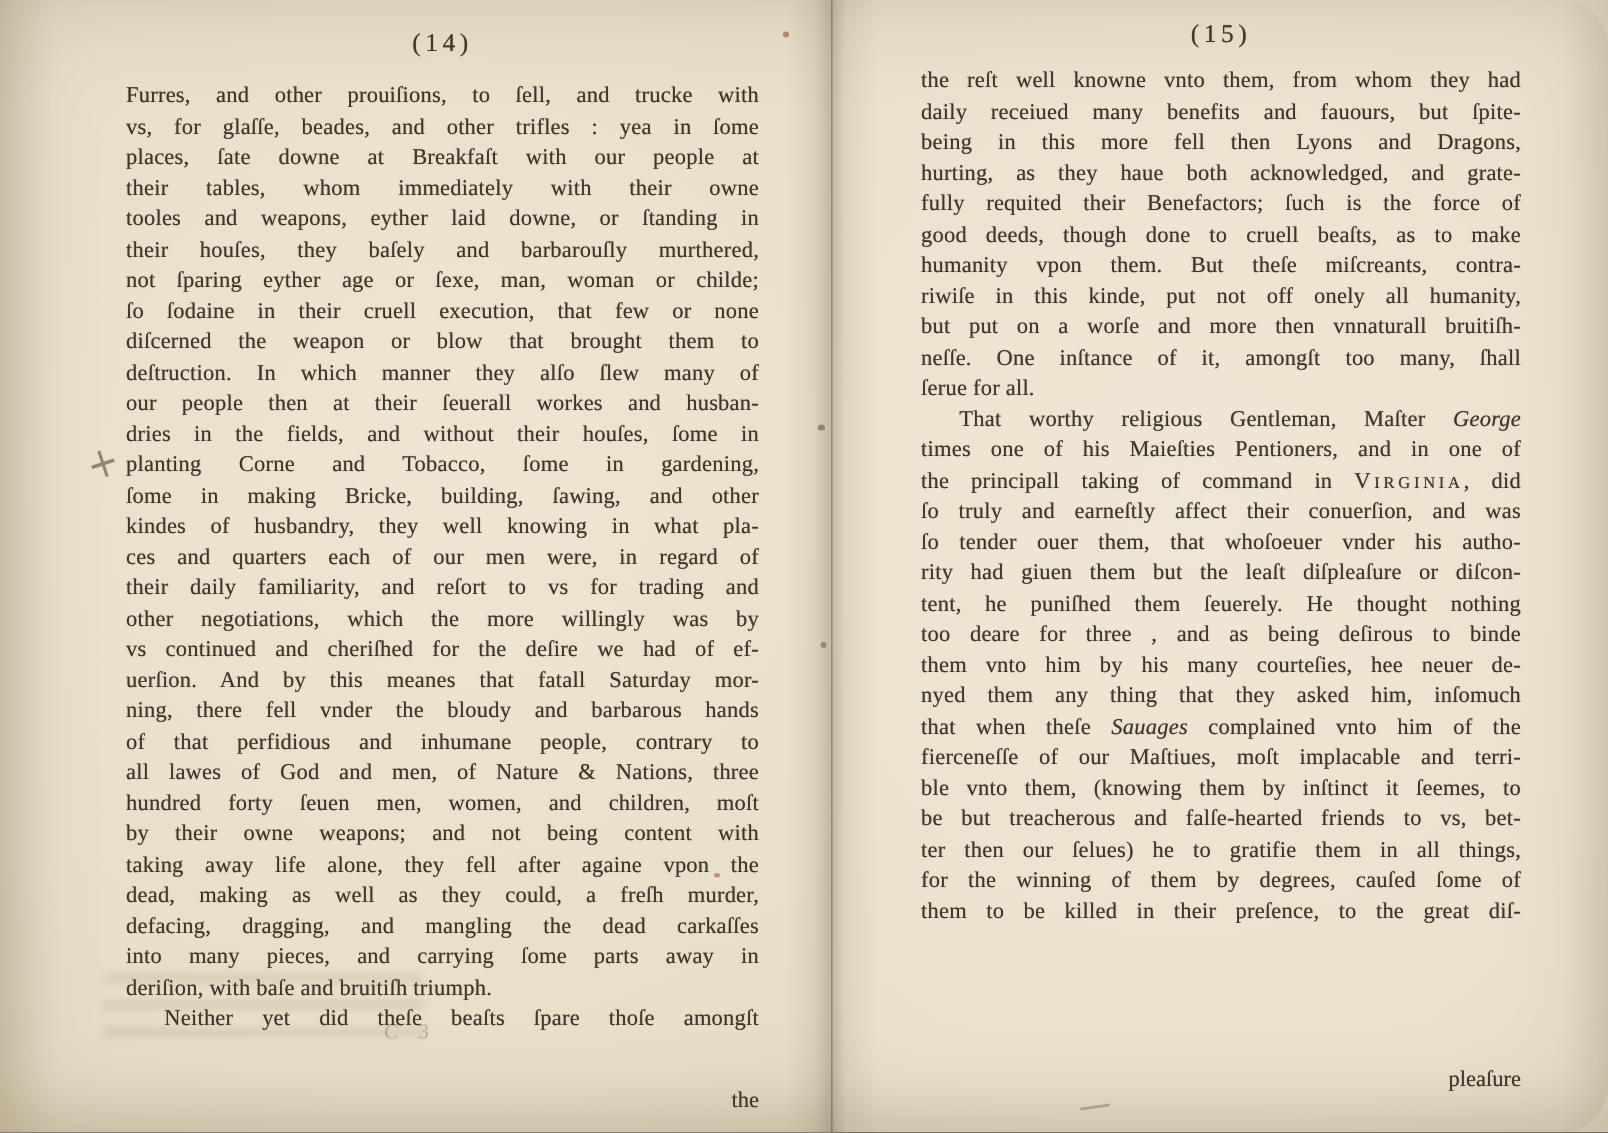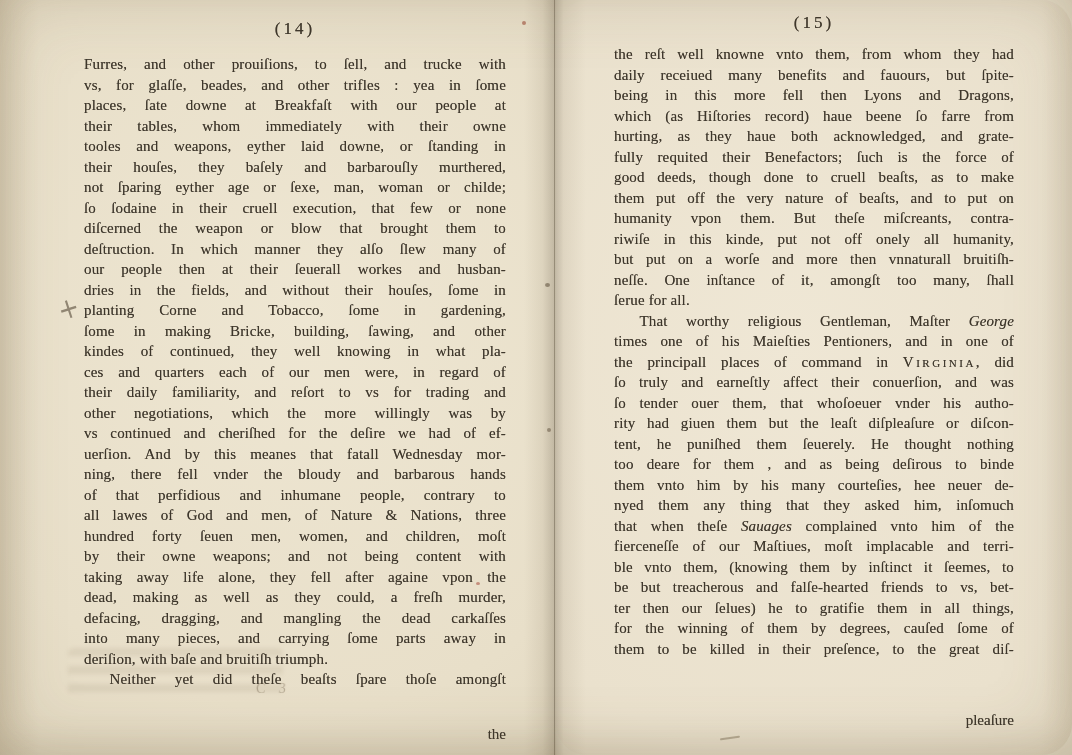--- a/index.html
+++ b/index.html
@@ -98,26 +98,26 @@
         <div class="tline"><span>tooles and weapons, eyther laid downe, or ſtanding in</span></div>
         <div class="tline"><span>their houſes, they baſely and barbarouſly murthered,</span></div>
         <div class="tline"><span>not ſparing eyther age or ſexe, man, woman or childe;</span></div>
         <div class="tline"><span>ſo ſodaine in their cruell execution, that few or none</span></div>
         <div class="tline"><span>diſcerned the weapon or blow that brought them to</span></div>
         <div class="tline"><span>deſtruction.  In which manner they alſo ſlew many of</span></div>
         <div class="tline"><span>our people then at their ſeuerall workes and husban-</span></div>
         <div class="tline"><span>dries in the fields, and without their houſes, ſome in</span></div>
         <div class="tline"><span>planting Corne and Tobacco, ſome in gardening,</span></div>
         <div class="tline"><span>ſome in making Bricke, building, ſawing, and other</span></div>
-        <div class="tline"><span>kindes of continued, they well knowing in what pla-</span></div>
+        <div class="tline"><span>kindes of husbandry, they well knowing in what pla-</span></div>
         <div class="tline"><span>ces and quarters each of our men were, in regard of</span></div>
         <div class="tline"><span>their daily familiarity, and reſort to vs for trading and</span></div>
         <div class="tline"><span>other negotiations, which the more willingly was by</span></div>
         <div class="tline"><span>vs continued and cheriſhed for the deſire we had of ef-</span></div>
-        <div class="tline"><span>uerſion.  And by this meanes that fatall Wednesday mor-</span></div>
+        <div class="tline"><span>uerſion.  And by this meanes that fatall Saturday mor-</span></div>
         <div class="tline"><span>ning, there fell vnder the bloudy and barbarous hands</span></div>
         <div class="tline"><span>of that perfidious and inhumane people, contrary to</span></div>
         <div class="tline"><span>all lawes of God and men, of Nature &amp; Nations, three</span></div>
         <div class="tline"><span>hundred forty ſeuen men, women, and children, moſt</span></div>
         <div class="tline"><span>by their owne weapons; and not being content with</span></div>
         <div class="tline"><span>taking away life alone, they fell after againe vpon the</span></div>
         <div class="tline"><span>dead, making as well as they could, a freſh murder,</span></div>
         <div class="tline"><span>defacing, dragging, and mangling the dead carkaſſes</span></div>
         <div class="tline"><span>into many pieces, and carrying ſome parts away in</span></div>
         <div class="tline end"><span>deriſion, with baſe and bruitiſh triumph.</span></div>
@@ -128,38 +128,36 @@
     <div class="ghost-sig">C 3</div>
     <div class="catchword">the</div>
   </div>
 
   <div class="page page-right">
     <div class="pagenum">(15)</div>
     <div class="text-col" id="right-lines">
         <div class="tline"><span>the reſt well knowne vnto them, from whom they had</span></div>
         <div class="tline"><span>daily receiued many benefits and fauours, but ſpite-</span></div>
         <div class="tline"><span>being in this more fell then Lyons and Dragons,</span></div>
-        <div class="tline"><span>which (as Hiſtories record) haue beene ſo farre from</span></div>
         <div class="tline"><span>hurting, as they haue both acknowledged, and grate-</span></div>
         <div class="tline"><span>fully requited their Benefactors; ſuch is the force of</span></div>
         <div class="tline"><span>good deeds, though done to cruell beaſts, as to make</span></div>
-        <div class="tline"><span>them put off the very nature of beaſts, and to put on</span></div>
         <div class="tline"><span>humanity vpon them.  But theſe miſcreants, contra-</span></div>
         <div class="tline"><span>riwiſe in this kinde, put not off onely all humanity,</span></div>
         <div class="tline"><span>but put on a worſe and more then vnnaturall bruitiſh-</span></div>
         <div class="tline"><span>neſſe.  One inſtance of it, amongſt too many, ſhall</span></div>
         <div class="tline end"><span>ſerue for all.</span></div>
         <div class="tline indent"><span>That worthy religious Gentleman, Maſter </span><span class="it">George</span></div>
         <div class="tline"><span>times one of his Maieſties Pentioners, and in one of</span></div>
-        <div class="tline"><span>the principall places of command in </span><span class="sc">Virginia</span><span>, did</span></div>
+        <div class="tline"><span>the principall taking of command in </span><span class="sc">Virginia</span><span>, did</span></div>
         <div class="tline"><span>ſo truly and earneſtly affect their conuerſion, and was</span></div>
         <div class="tline"><span>ſo tender ouer them, that whoſoeuer vnder his autho-</span></div>
         <div class="tline"><span>rity had giuen them but the leaſt diſpleaſure or diſcon-</span></div>
         <div class="tline"><span>tent, he puniſhed them ſeuerely. He thought nothing</span></div>
-        <div class="tline"><span>too deare for them , and as being deſirous to binde</span></div>
+        <div class="tline"><span>too deare for three , and as being deſirous to binde</span></div>
         <div class="tline"><span>them vnto him by his many courteſies, hee neuer de-</span></div>
         <div class="tline"><span>nyed them any thing that they asked him, inſomuch</span></div>
         <div class="tline"><span>that when theſe </span><span class="it">Sauages</span><span> complained vnto him of the</span></div>
         <div class="tline"><span>fierceneſſe of our Maſtiues, moſt implacable and terri-</span></div>
         <div class="tline"><span>ble vnto them, (knowing them by inſtinct it ſeemes, to</span></div>
         <div class="tline"><span>be but treacherous and falſe-hearted friends to vs, bet-</span></div>
         <div class="tline"><span>ter then our ſelues) he to gratifie them in all things,</span></div>
         <div class="tline"><span>for the winning of them by degrees, cauſed ſome of</span></div>
         <div class="tline"><span>them to be killed in their preſence, to the great diſ-</span></div>
       </div>

